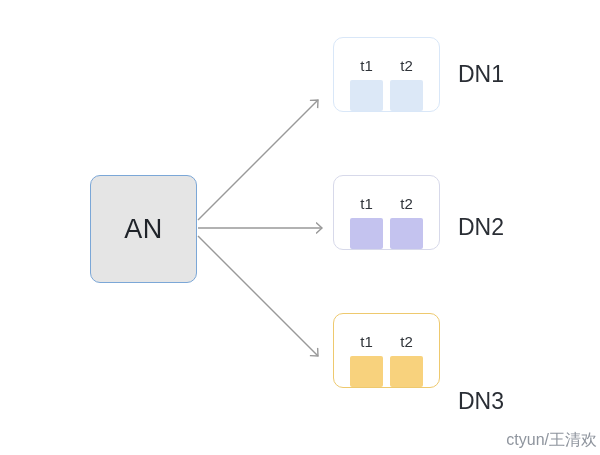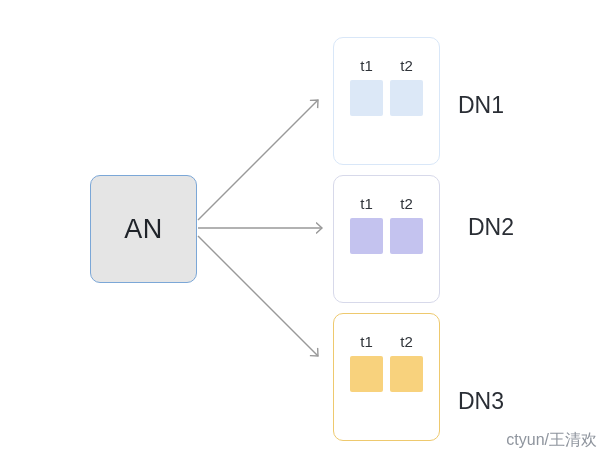--- a/index.html
+++ b/index.html
@@ -9,36 +9,36 @@
     font-family:"Liberation Sans", sans-serif; overflow:hidden;
   }
   .an-node {
     position:absolute; left:90px; top:175px; width:107px; height:108px;
     border:1.5px solid #7ba7d7; background:#eaf2fb; border-radius:10px;
     display:flex; align-items:center; justify-content:center;
   }
   .an-label { font-size:27px; color:#1f2329; letter-spacing:0.5px; }
   .arrows { position:absolute; left:0; top:0; pointer-events:none; }
   .dn-box {
-    position:absolute; left:333px; width:107px; height:128px;
+    position:absolute; left:333px; width:107px; height:75px;
     background:#ffffff; border:1.5px solid #ddd; border-radius:10px;
     display:flex; justify-content:center; gap:7px; padding-top:18px;
   }
   .dn-box.pos-1 { top:37px; }
   .dn-box.pos-2 { top:175px; }
   .dn-box.pos-3 { top:313px; }
   .slot-col { width:33px; display:flex; flex-direction:column; align-items:center; }
   .slot-label { font-size:15px; color:#30343a; height:20px; line-height:20px; margin-bottom:4px; }
   .slot-square { width:33px; height:36px; border-radius:2px; }
   .dn-label {
     position:absolute; left:458px; width:90px; height:28px; line-height:28px;
     font-size:23px; color:#2a2e35;
   }
-  .dn-label.pos-1 { top:91px; }
-  .dn-label.pos-2 { top:213px;margin-left:10px; }
+  .dn-label.pos-1 { top:60px; }
+  .dn-label.pos-2 { top:213px; }
   .dn-label.pos-3 { top:351px;margin-top:36px; }
   .watermark {
     position:absolute; right:3px; bottom:4px;
     font-size:16px; color:#8f959e;
   }
 </style>
 </head>
 <body>
 
 <div class="canvas">

